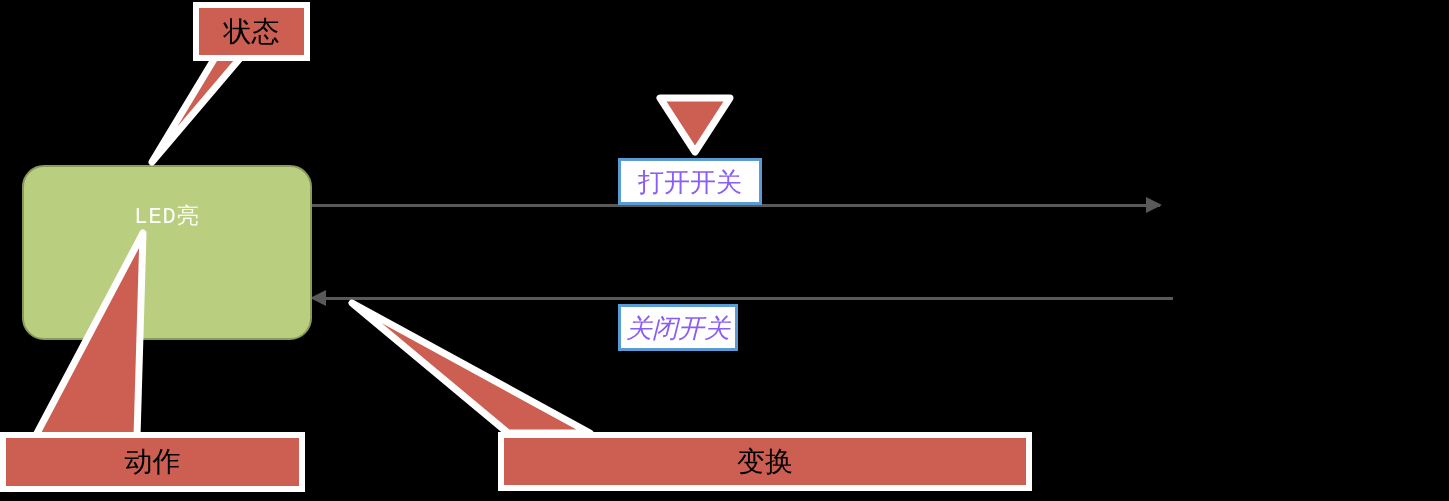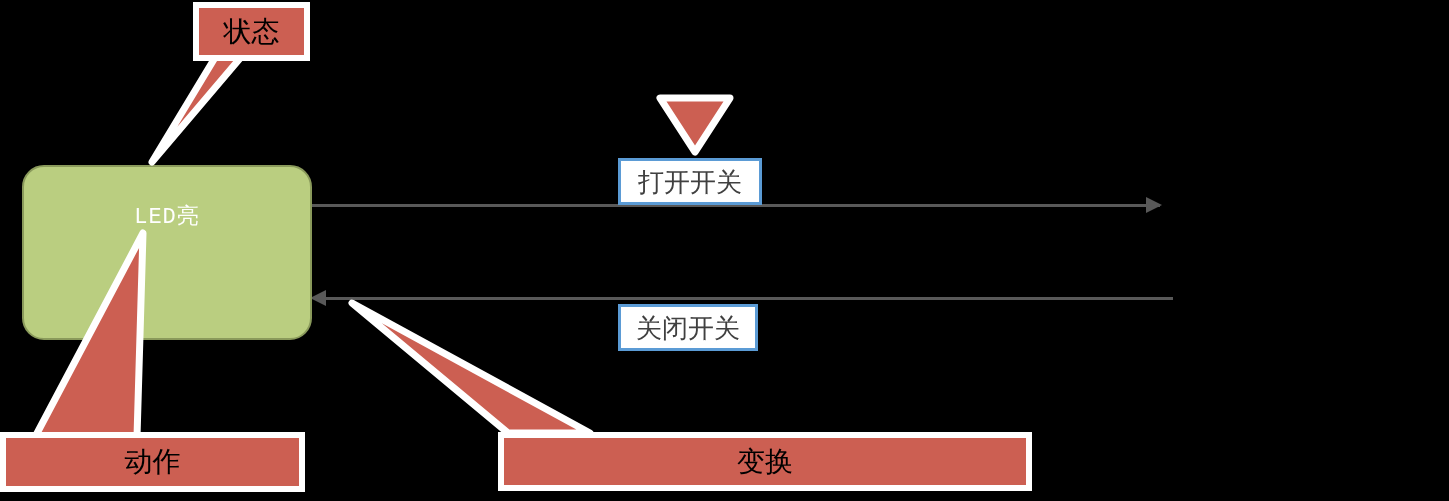--- a/index.html
+++ b/index.html
@@ -36,21 +36,21 @@
   .arrowhead{
     position:absolute;
     width:0;height:0;
   }
 
   .trans-label{
     position:absolute;
     box-sizing:border-box;
     background:#ffffff;
     display:flex;align-items:center;justify-content:center;
-    color:#404040;
+    color:#8b5cf6;
     font-size:26px;
     line-height:1;
     text-align:center;
   }
 
   .callout{
     position:absolute;
     box-sizing:border-box;
     display:flex;align-items:center;justify-content:center;
     color:#000000;
@@ -76,21 +76,21 @@
 
   <div class="state-box left" style="background:#BACE80; border:2px solid #8A9A5B;">
     <span class="state-label">LED亮</span>
   </div>
 
 
   <div class="trans-label" style="left:618px; top:158px; width:144px; height:47px; border:3px solid #5B9BD5;">
     <span>打开开关</span>
   </div>
 
-  <div class="trans-label" style="left:618px; top:304px; width:140px; height:47px; border:3px solid #5B9BD5;">
+  <div class="trans-label" style="left:618px; top:304px; width:120px; height:47px; border:3px solid #5B9BD5;font-style:italic;">
     <span>关闭开关</span>
   </div>
 
   <div class="tail" style="left:130px; top:40px; width:200px; height:140px;">
     <svg width="200" height="140" viewBox="0 0 200 140">
       <polygon points="22,122 86,16 112,16" fill="#CC5F52" stroke="#FFFFFF" stroke-width="7" stroke-linejoin="round"></polygon>
     </svg>
   </div>
   <div class="callout" style="left:193px; top:2px; width:117px; height:59px; background:#CC5F52; border:6px solid #FFFFFF;">
     <span class="callout-text">状态</span>

